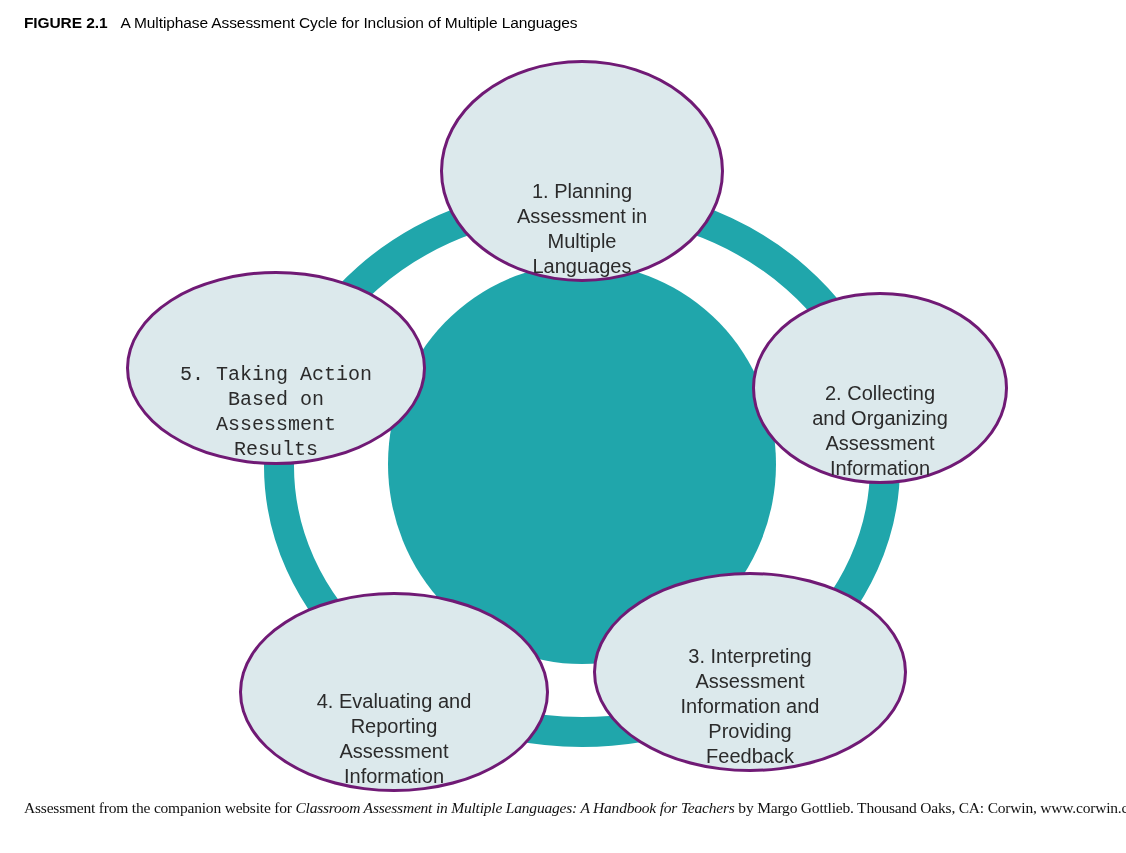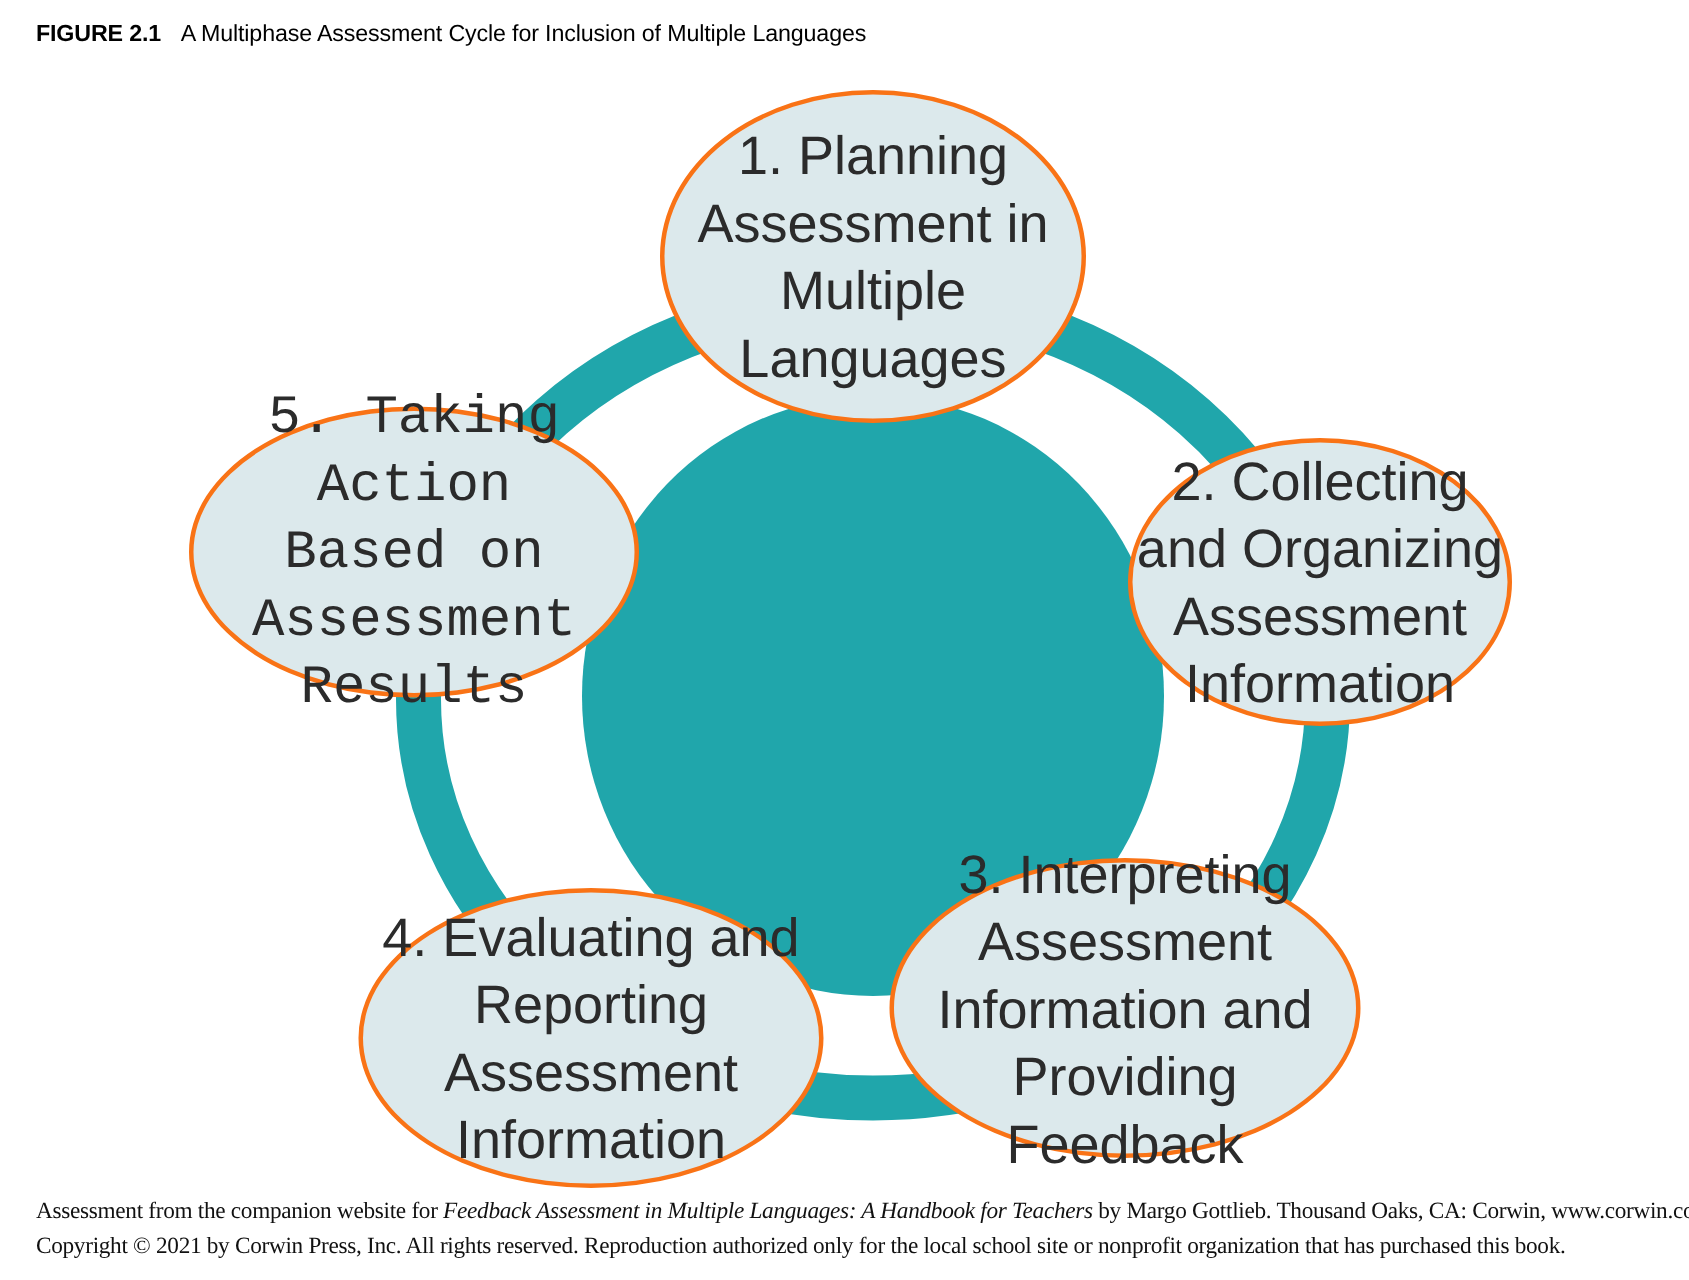--- a/index.html
+++ b/index.html
@@ -22,25 +22,25 @@
     font-size:15.5px;color:#000;letter-spacing:-0.1px;
     white-space:nowrap;
   }
   .fig-label{font-weight:700;margin-right:13px;}
   .fig-title{font-weight:400;}
   .diagram-svg{position:absolute;left:0;top:0;}
   .node{
     position:absolute;
     border-radius:50%;
     background:var(--node-fill);
-    border:3px solid #f97316;
-    display:flex;align-items:center;justify-content:center;
+    border:3px solid #701a75;
+    display:flex;align-items:flex-end;justify-content:center;
     text-align:center;
     color:var(--node-text);
-    font-size:36px;line-height:1.25;
+    font-size:20px;line-height:1.25;
     white-space:pre-line;
   }
   .node-1{left:440px;top:60px;width:284px;height:222px;}
   .node-2{left:752px;top:292px;width:256px;height:192px;}
   .node-3{left:593px;top:572px;width:314px;height:200px;}
   .node-4{left:239px;top:592px;width:310px;height:200px;}
   .node-5{left:126px;top:271px;width:300px;height:194px;font-family:Liberation Mono, monospace;}
   .center-label{
     position:absolute;left:422px;top:402px;width:320px;
     text-align:center;
@@ -98,17 +98,16 @@
   </div>
   <div class="node node-5">
     <div class="node-text">5. Taking Action
 Based on
 Assessment
 Results</div>
   </div>
 
 
   <div class="fig-footer">
-    <div><span>Assessment from the companion website for </span><span class="ital">Feedback Assessment in Multiple Languages: A Handbook for Teachers</span><span> by Margo Gottlieb. Thousand Oaks, CA: Corwin, www.corwin.com.</span></div>
-    <div>Copyright © 2021 by Corwin Press, Inc. All rights reserved. Reproduction authorized only for the local school site or nonprofit organization that has purchased this book.</div>
+    <div><span>Assessment from the companion website for </span><span class="ital">Classroom Assessment in Multiple Languages: A Handbook for Teachers</span><span> by Margo Gottlieb. Thousand Oaks, CA: Corwin, www.corwin.com.</span></div>
   </div>
 
 </div>
 
 </body></html>

